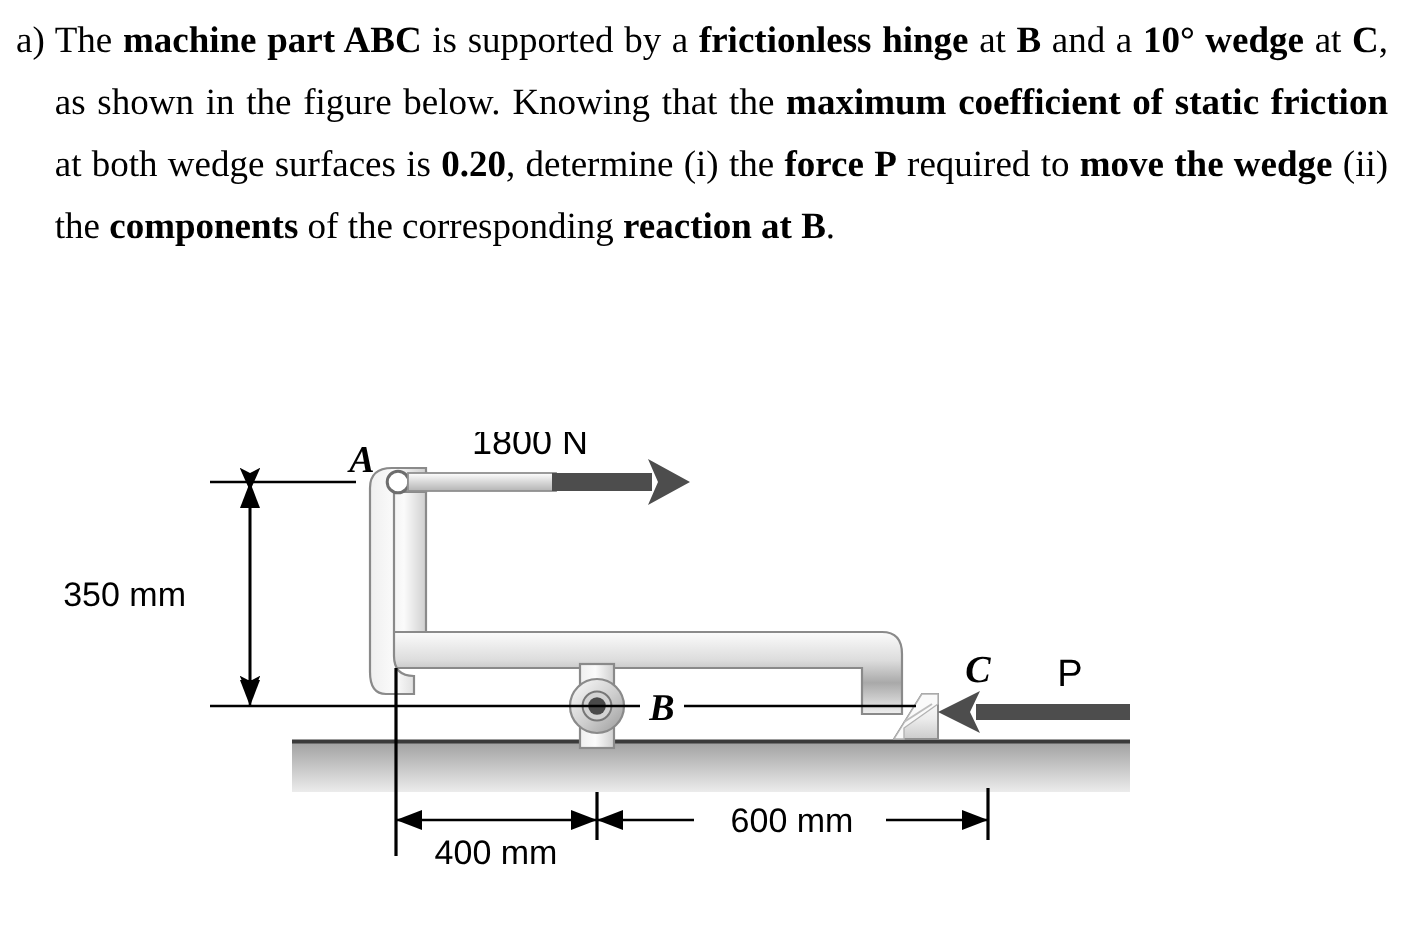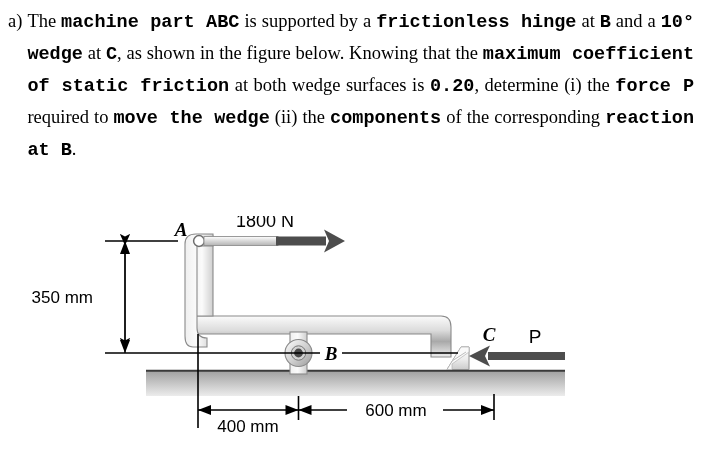--- a/index.html
+++ b/index.html
@@ -33,21 +33,21 @@
     line-height: 31px;
     padding-right: 5px;
   }
   .prob-text {
     flex: 1 1 auto;
     font-size: 18.5px;
     line-height: 31px;
     text-align: justify;
     text-justify: inter-word;
   }
-  .prob-text b { font-weight: bold; font-family: Liberation Mono, monospace; }
+  .prob-text b { font-weight: bold; }
 
   #figure-block {
     position: absolute;
     left: 0;
     top: 216px;
     width: 704px;
     height: 252px;
   }
   svg { display: block; }
   .dimtext {

